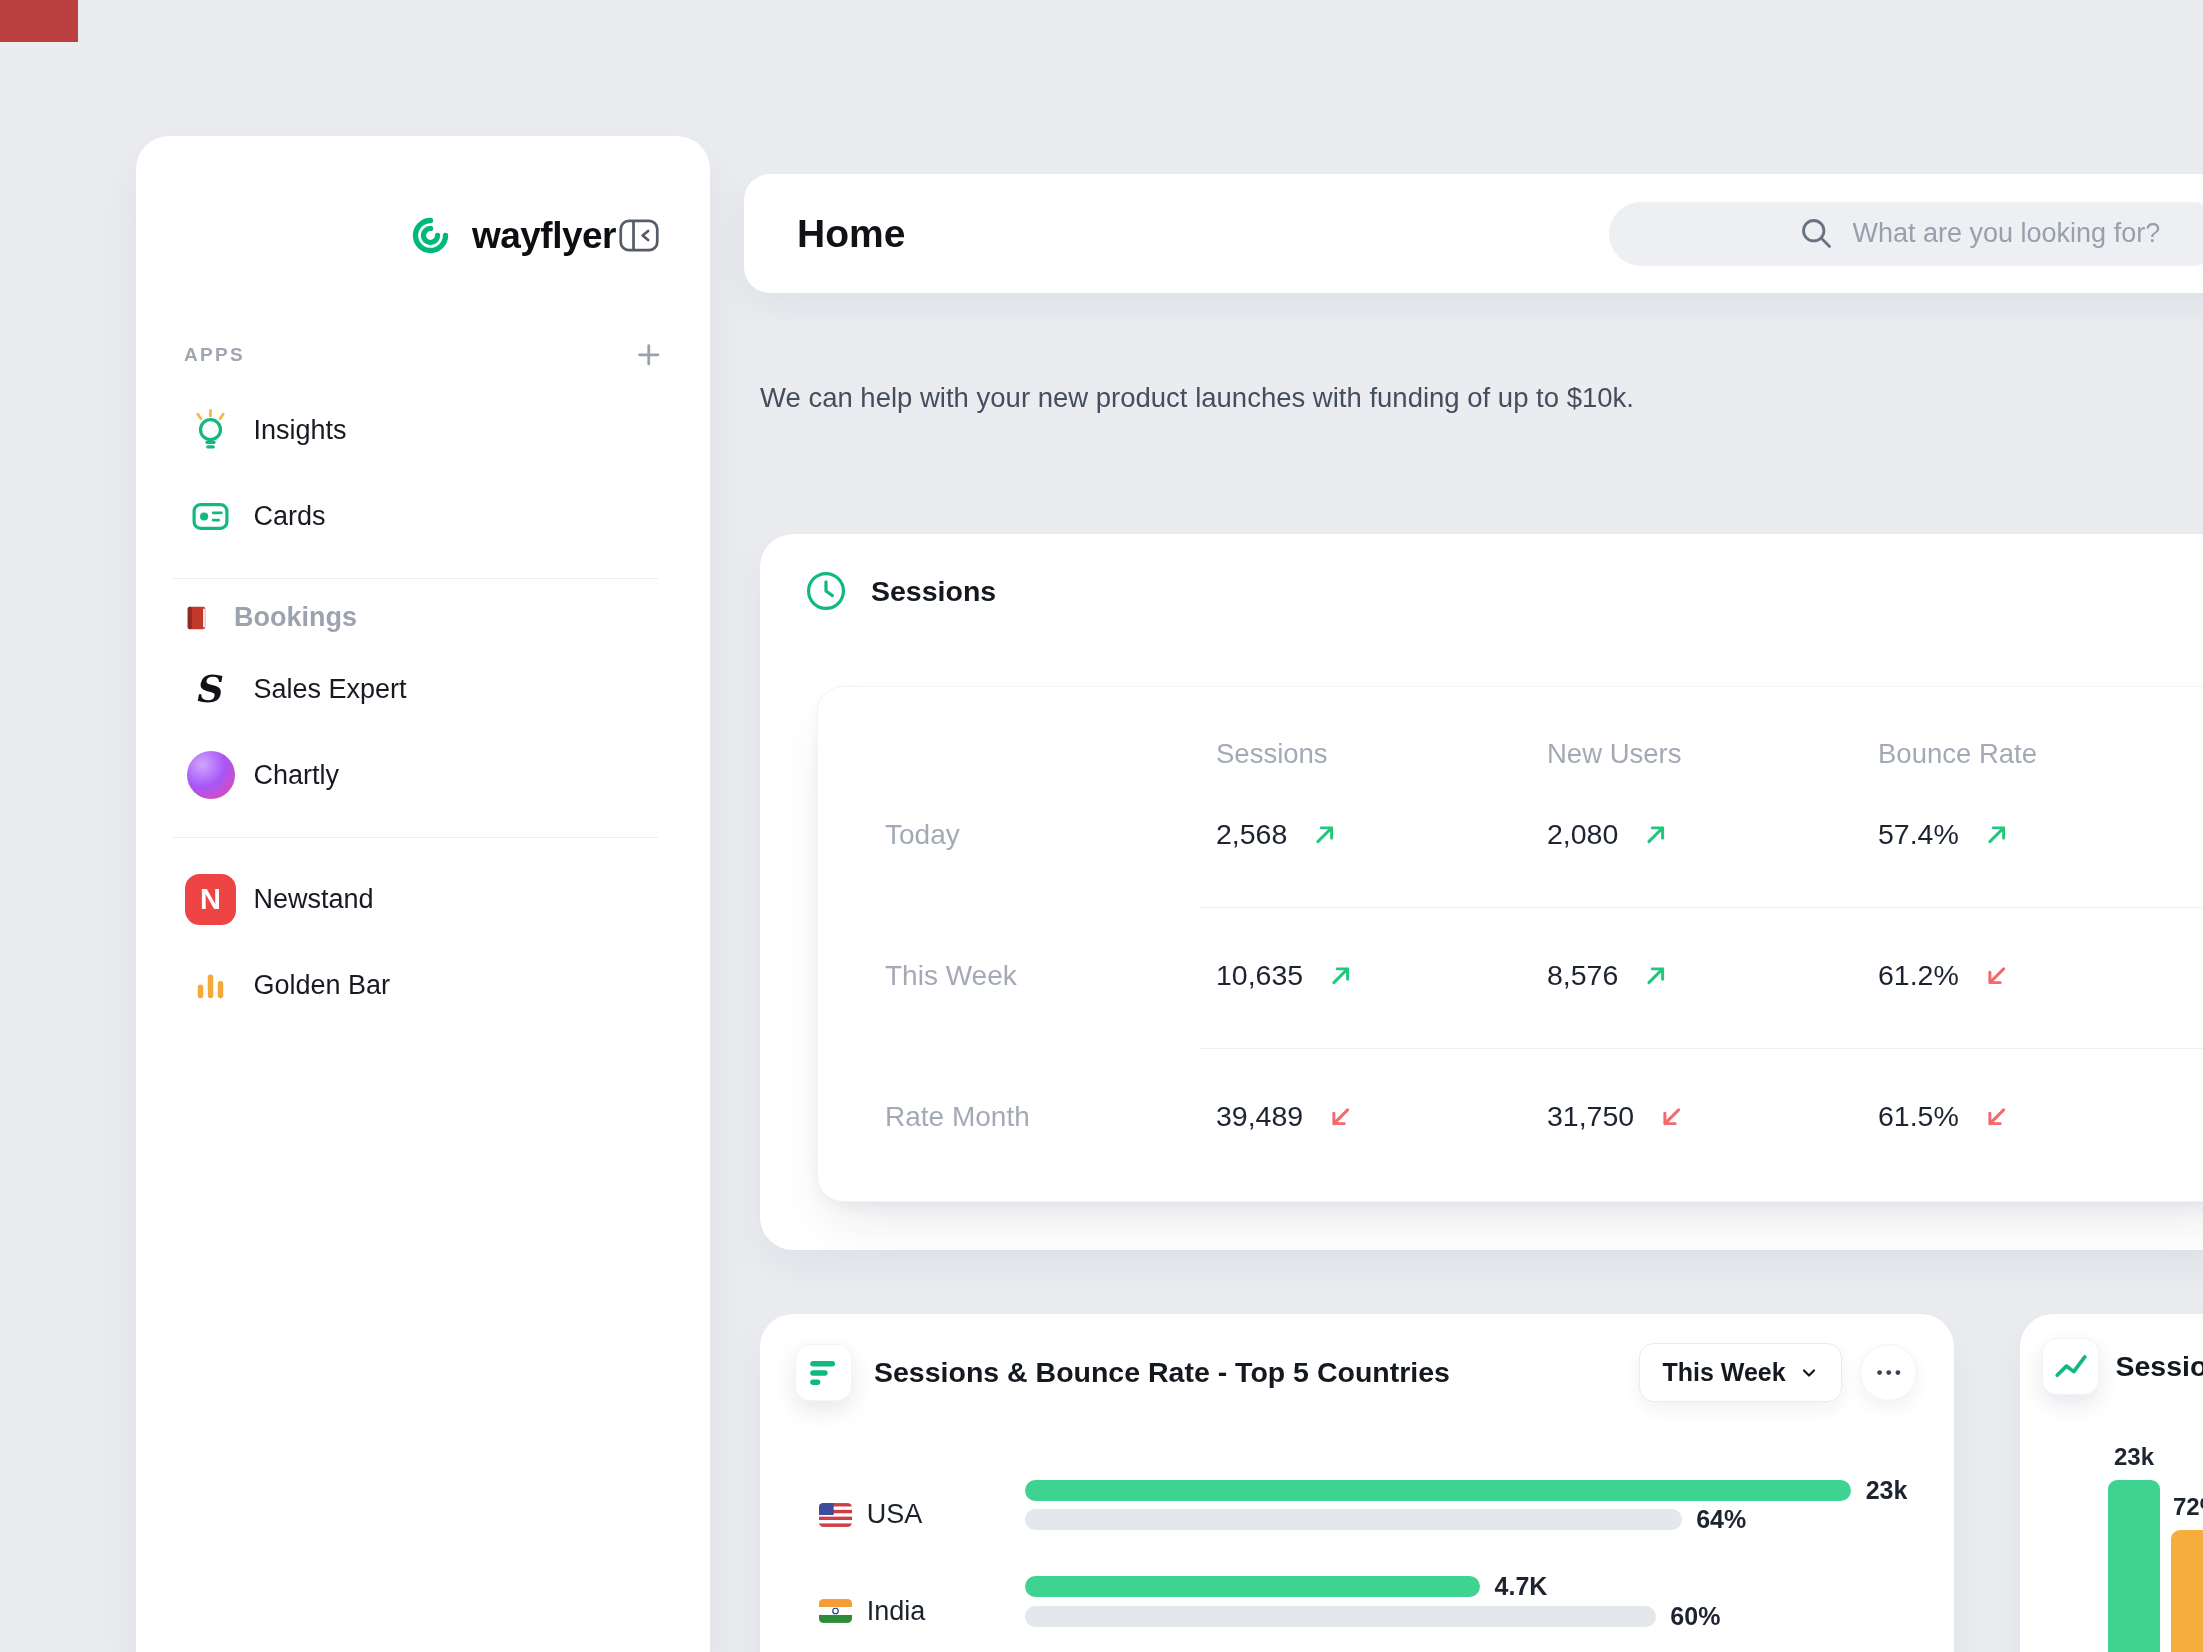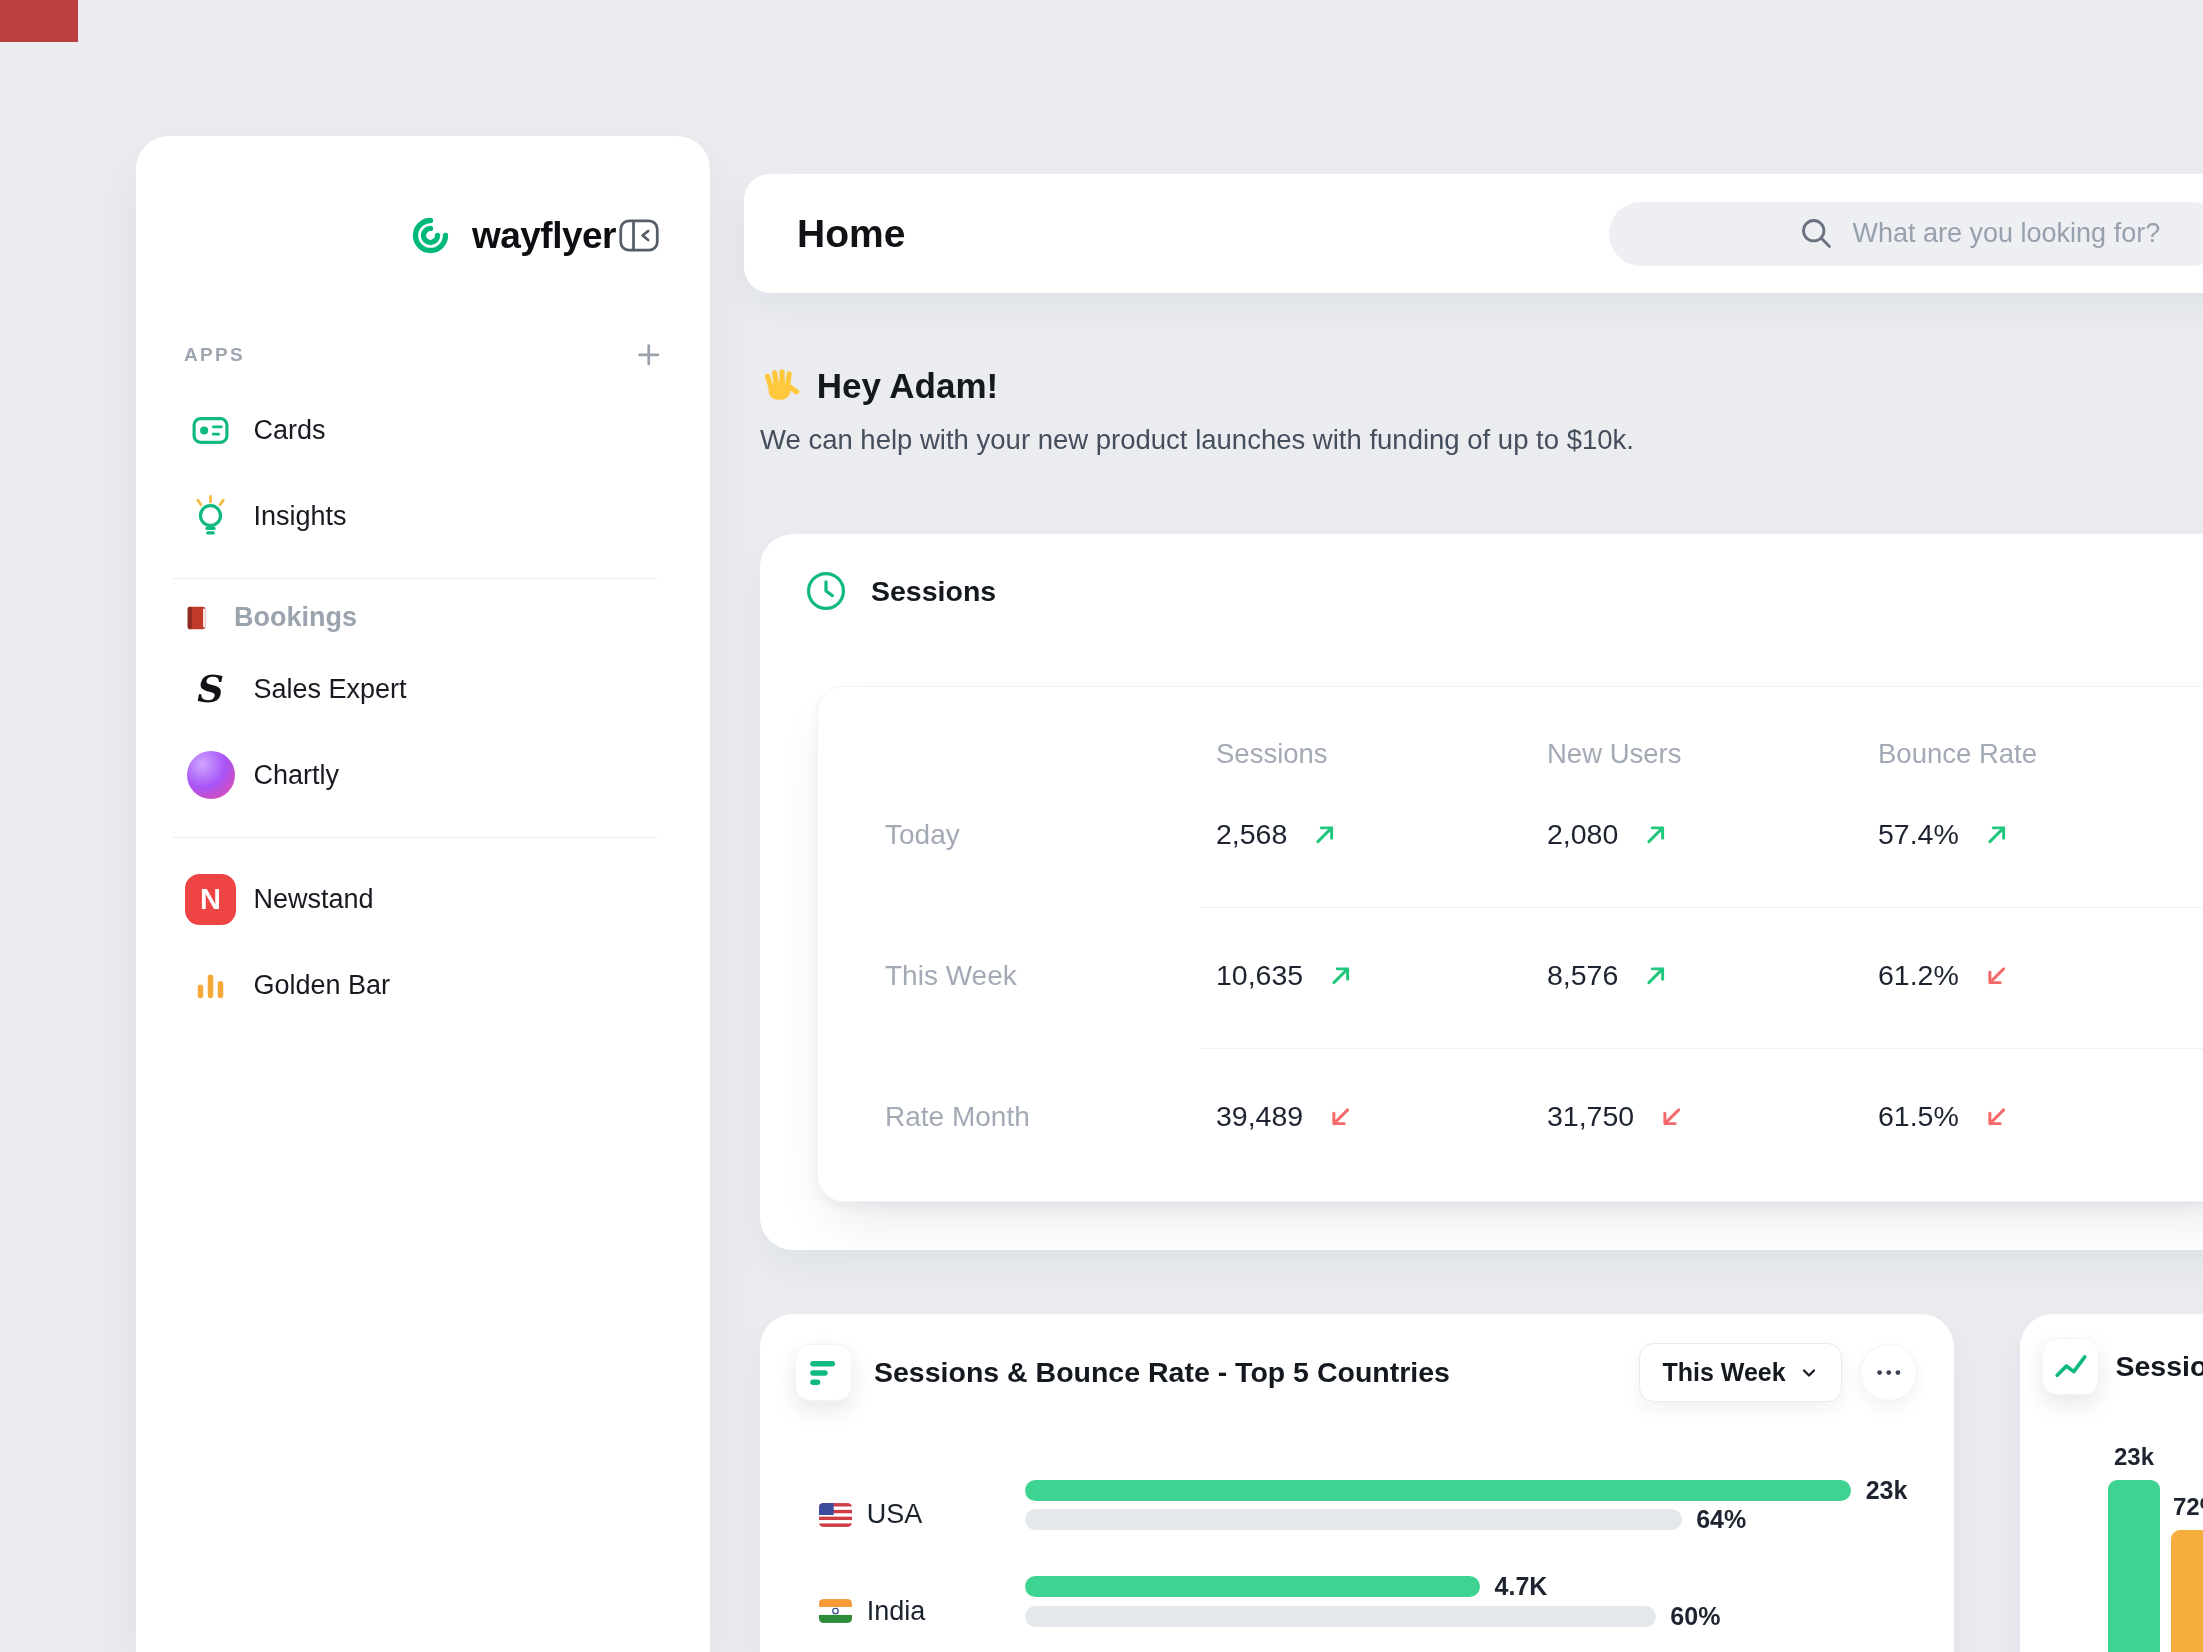--- a/index.html
+++ b/index.html
@@ -179,40 +179,40 @@
           </g>
         </svg>
       </span>
     </button>
   </div>
 
   <nav class="menu">
     <div class="menu-item">
       <span class="icon-box">
         <svg width="51" height="51" viewBox="0 0 56 56">
-          <rect x="10" y="15" width="36" height="26" rx="7" fill="none" stroke="#10b981" stroke-width="3.5"></rect>
-          <circle cx="21" cy="28" r="4.5" fill="#10b981"></circle>
-          <path d="M31 24 h9 M31 32 h6" stroke="#10b981" stroke-width="3" stroke-linecap="round"></path>
-        </svg>
-      </span>
-      <span class="menu-label">Cards</span>
-    </div>
-    <div class="menu-item">
-      <span class="icon-box">
-        <svg width="51" height="51" viewBox="0 0 56 56">
           <g stroke="#f5b93f" stroke-width="3" stroke-linecap="round">
             <line x1="28" y1="6" x2="28" y2="12"></line>
               <line x1="14" y1="10" x2="17.5" y2="15"></line>
               <line x1="42" y1="10" x2="38.5" y2="15"></line>
           </g>
           <circle cx="28" cy="27" r="11" fill="none" stroke="#10b981" stroke-width="3.5"></circle>
           <path d="M24 41 h8 M25 46 h6" stroke="#10b981" stroke-width="3.5" stroke-linecap="round"></path>
         </svg>
       </span>
       <span class="menu-label">Insights</span>
+    </div>
+    <div class="menu-item">
+      <span class="icon-box">
+        <svg width="51" height="51" viewBox="0 0 56 56">
+          <rect x="10" y="15" width="36" height="26" rx="7" fill="none" stroke="#10b981" stroke-width="3.5"></rect>
+          <circle cx="21" cy="28" r="4.5" fill="#10b981"></circle>
+          <path d="M31 24 h9 M31 32 h6" stroke="#10b981" stroke-width="3" stroke-linecap="round"></path>
+        </svg>
+      </span>
+      <span class="menu-label">Cards</span>
     </div>
   </nav>
 
   <div class="divider"></div>
 
   <div class="bookings-head">
     <span>
       <svg width="26" height="26" viewBox="0 0 28 28">
         <rect x="4" y="2" width="19" height="24" rx="2.5" fill="#c0392b"></rect>
         <rect x="4" y="2" width="4.5" height="24" rx="2" fill="#8e2b22"></rect>
@@ -268,35 +268,20 @@
       <svg width="39" height="39" viewBox="0 0 42 42">
         <circle cx="18" cy="18" r="11" fill="none" stroke="#6a7280" stroke-width="3"></circle>
         <line x1="26.5" y1="26.5" x2="35" y2="35" stroke="#6a7280" stroke-width="3" stroke-linecap="round"></line>
       </svg>
     </span>
     <input class="search-input" type="text" placeholder="What are you looking for?" style="">
   </div>
 </header>
 
 <section class="greeting">
-  <div class="greet-row">
-    <span>
-      <svg width="42" height="42" viewBox="0 0 40 40">
-        <g fill="#FFC83D">
-          <rect x="6.5" y="8" width="5" height="17" rx="2.5" transform="rotate(-18 9 16.5)"></rect>
-          <rect x="12.5" y="5" width="5" height="19" rx="2.5" transform="rotate(-8 15 14.5)"></rect>
-          <rect x="18.5" y="4" width="5" height="19" rx="2.5"></rect>
-          <rect x="24.5" y="6" width="5" height="17" rx="2.5" transform="rotate(8 27 14.5)"></rect>
-          <rect x="8" y="16" width="21" height="17" rx="8.5"></rect>
-          <rect x="26" y="21" width="12" height="5" rx="2.5" transform="rotate(35 32 23.5)"></rect>
-        </g>
-      </svg>
-    </span>
-    <span class="greet-title">Hey Adam!</span>
-  </div>
   <p class="greet-sub">We can help with your new product launches with funding of up to $10k.</p>
 </section>
 
 <section class="sessions-card">
   <div class="card-head">
     <span>
       <svg width="44" height="44" viewBox="0 0 48 48">
         <circle cx="24" cy="24" r="19" fill="none" stroke="#10b981" stroke-width="3.5"></circle>
         <path d="M24 14 v10 l7 5" fill="none" stroke="#10b981" stroke-width="3.5" stroke-linecap="round" stroke-linejoin="round"></path>
       </svg>

